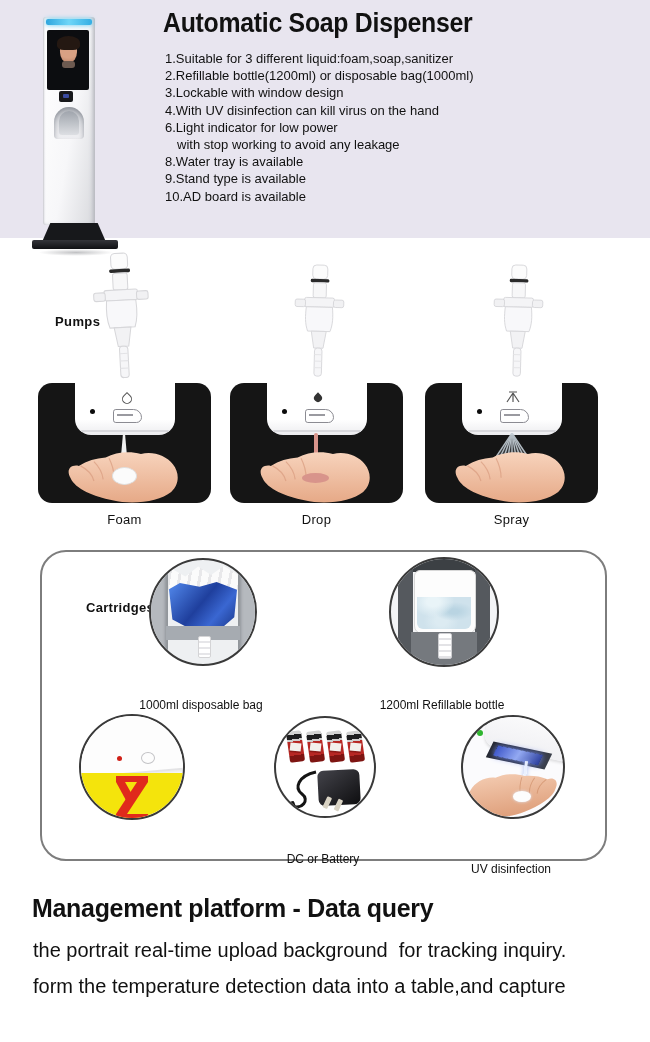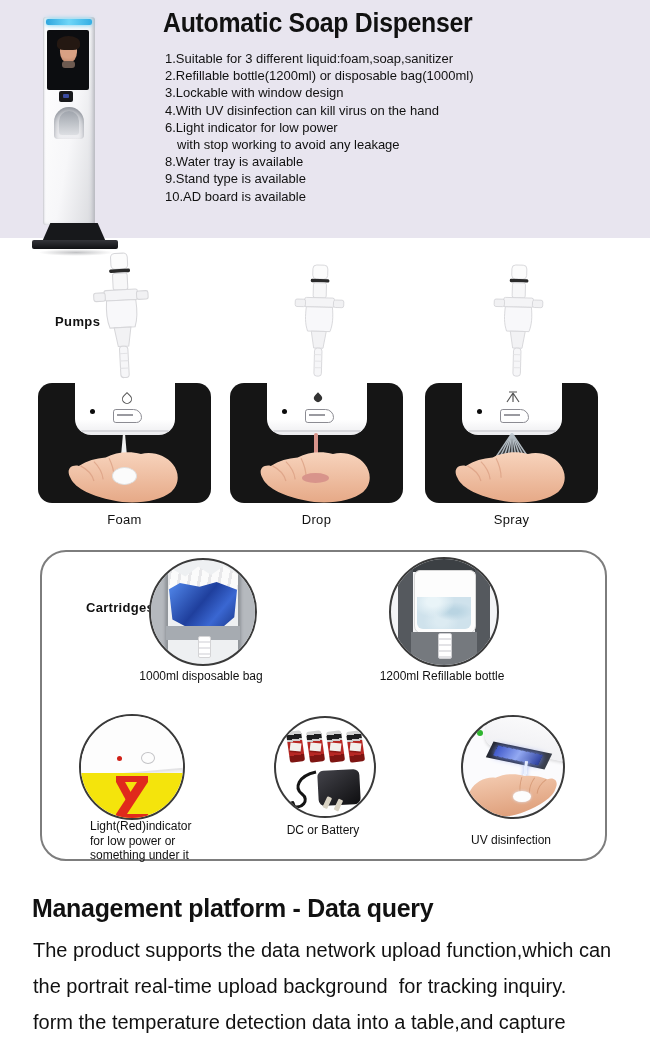--- a/index.html
+++ b/index.html
@@ -73,21 +73,21 @@
   .drop-pool{position:absolute;left:72px;top:90px;width:27px;height:10px;border-radius:50%;background:#d8948b;}
   .spray-svg{position:absolute;left:50%;transform:translateX(-50%);top:50px;}
   .mode-label{position:absolute;width:173px;text-align:center;top:512px;font-size:13px;letter-spacing:.3px;}
   .lab-foam{left:38px;}.lab-drop{left:230px;}.lab-spray{left:425px;}
 
   
   .cart-box{position:absolute;left:40px;top:550px;width:563px;height:307px;border:2px solid #7d7d7d;border-radius:26px;}
   .cart-label{position:absolute;left:44px;top:48px;font-size:13px;font-weight:600;letter-spacing:.3px;}
   .circle{position:absolute;border-radius:50%;border:2px solid #3a3a3a;background:#fff;overflow:hidden;}
   .circ-label{position:absolute;font-size:12px;line-height:14.5px;}
-  .center{text-align:center;}
+  .center{text-align:center;margin-top:29px;}
 
   
   .c1{left:107px;top:6px;width:104px;height:104px;background:#eef0f2;}
   .c1 .crinkle{position:absolute;left:12px;top:4px;width:80px;height:26px;background:
        repeating-linear-gradient(100deg,#fbfbfb 0 7px,#e8e8ea 7px 10px);
        clip-path:polygon(0 60%,12% 20%,28% 48%,44% 10%,60% 42%,76% 8%,92% 38%,100% 62%,100% 100%,0 100%);}
   .c1 .bag{position:absolute;left:18px;top:22px;width:68px;height:52px;
        background:linear-gradient(130deg,#4a7de0 8%,#1f3f9d 45%,#3a67d2 68%,#16307e 100%);
        clip-path:polygon(0 14%,16% 2%,45% 9%,70% 0,100% 15%,96% 68%,78% 88%,52% 98%,28% 88%,5% 72%);}
   .c1 .side-l,.c1 .side-r{position:absolute;top:0;width:17px;height:104px;background:#b5b9be;}
@@ -368,25 +368,20 @@
       <div class="yellow"></div>
       <svg class="zicon" width="36" height="44" viewBox="0 0 36 44">
         <g fill="#e02a1c">
           <rect x="2" y="0" width="32" height="6"></rect>
           <rect x="2" y="38" width="32" height="6"></rect>
           <polygon points="34,6 23,6 2,38 13,38"></polygon>
           <polygon points="2,6 11,6 20,22 14,28"></polygon>
         </g>
       </svg>
     </div>
-    <div class="circ-label lA">
-      <div>Light(Red)indicator</div>
-      <div>for low power or</div>
-      <div>something under it</div>
-    </div>
 
     <div class="circle cB">
       <div class="battery b1"></div>
       <div class="battery b2"></div>
       <div class="battery b3"></div>
       <div class="battery b4"></div>
       <svg class="cable" width="44" height="50" viewBox="0 0 44 50">
         <path d="M34,6 C16,10 12,22 20,28 C28,34 20,44 10,40" stroke="#141414" stroke-width="3" fill="none"></path>
         <rect x="4" y="36" width="9" height="7" rx="2" fill="#141414" transform="rotate(-18 8 39)"></rect>
       </svg>
@@ -415,18 +410,17 @@
                  C140,40 140,54 130,63 C116,74 86,79 60,73 C38,68 16,60 10,46 Z" fill="url(#skinD)"></path>
         <path d="M22,32 C30,36 36,42 38,50 M38,27 C44,33 48,40 49,48 M56,23 C60,31 62,38 62,46" stroke="#cf8f69" stroke-width="1.4" fill="none" opacity=".7"></path>
       </svg>
       <div class="foam-dot"></div>
     </div>
     <div class="circ-label center lC">UV disinfection</div>
   </div>
 
   <div class="mgmt-heading">Management platform - Data query</div>
   <div class="mgmt-body">
-    <div class="mgmt-line">The product supports the data network upload function,which can</div>
     <div class="mgmt-line">the portrait real-time upload background  for tracking inquiry.</div>
     <div class="mgmt-line">form the temperature detection data into a table,and capture</div>
   </div>
 
 </div>
 
 </body></html>

